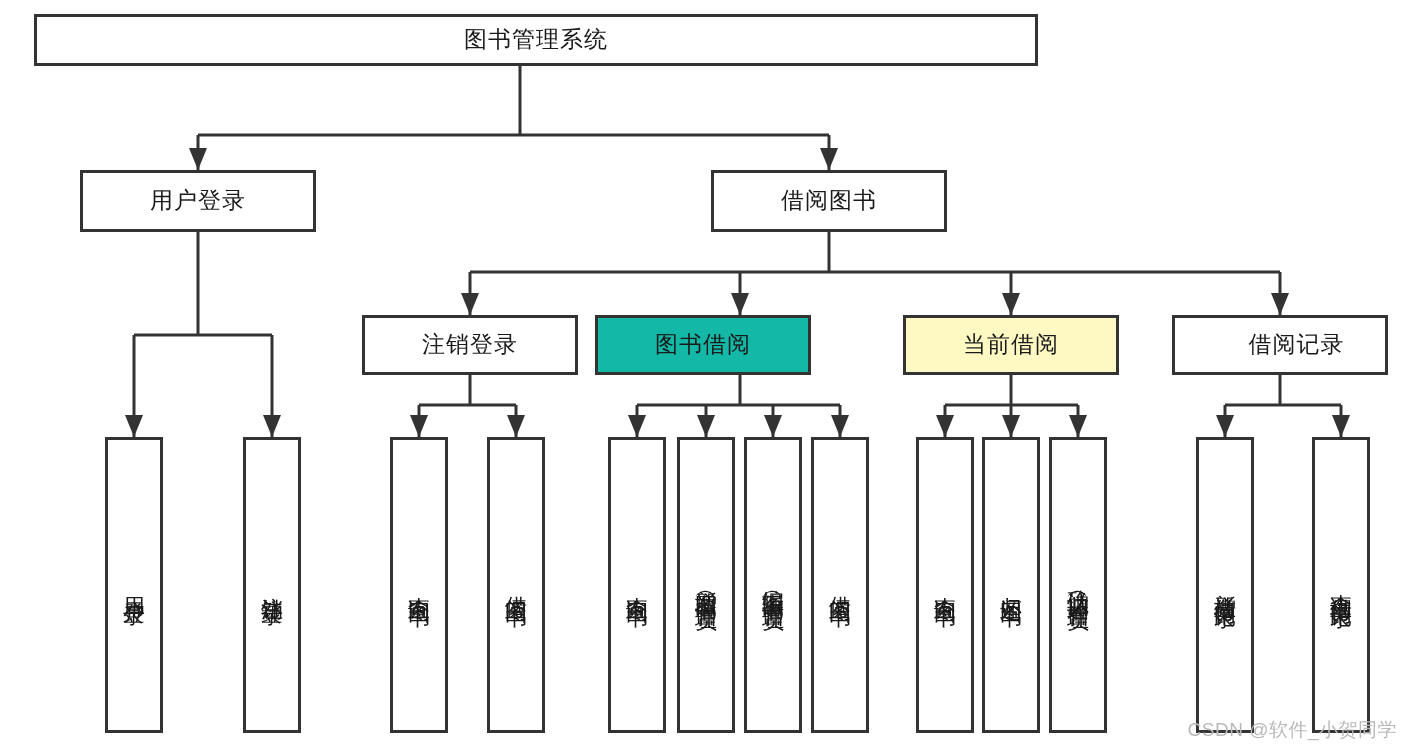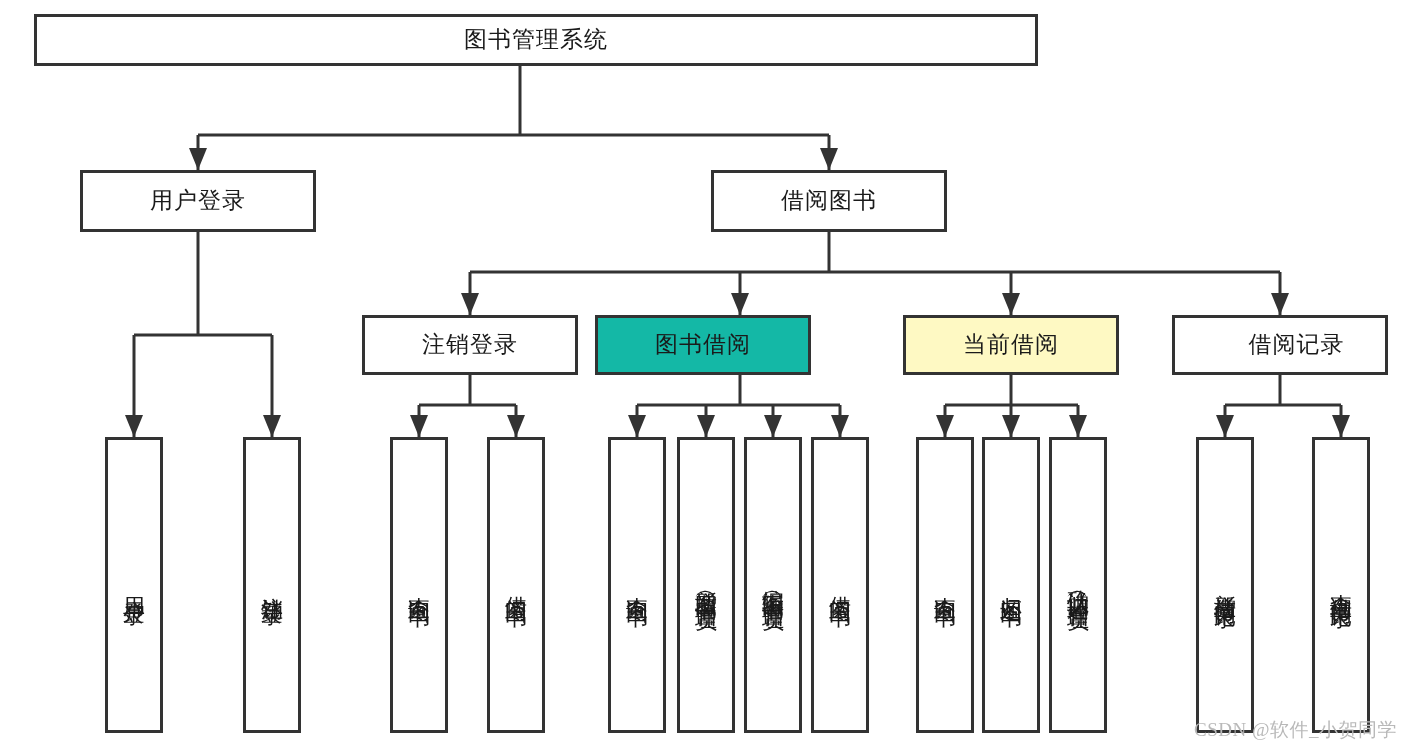--- a/index.html
+++ b/index.html
@@ -54,21 +54,20 @@
     pointer-events: none;
   }
   .watermark {
     position: absolute;
     right: 8px;
     bottom: 4px;
     color: #b9b9b9;
     font-size: 19px;
     white-space: nowrap;
     letter-spacing: 0.5px;
-    font-family: Liberation Serif, serif;
   }
 </style>
 </head>
 <body>
 
 <div id="diagram-root">
   <svg class="connector-layer" id="connector-layer" viewBox="0 0 1405 747" width="1405" height="747" xmlns="http://www.w3.org/2000/svg" aria-hidden="true">
       <line x1="520" y1="66" x2="520" y2="135" stroke="#333333" stroke-width="3"></line>
       <line x1="198" y1="135" x2="829" y2="135" stroke="#333333" stroke-width="3"></line>
       <line x1="198" y1="135" x2="198" y2="170" stroke="#333333" stroke-width="3"></line>

